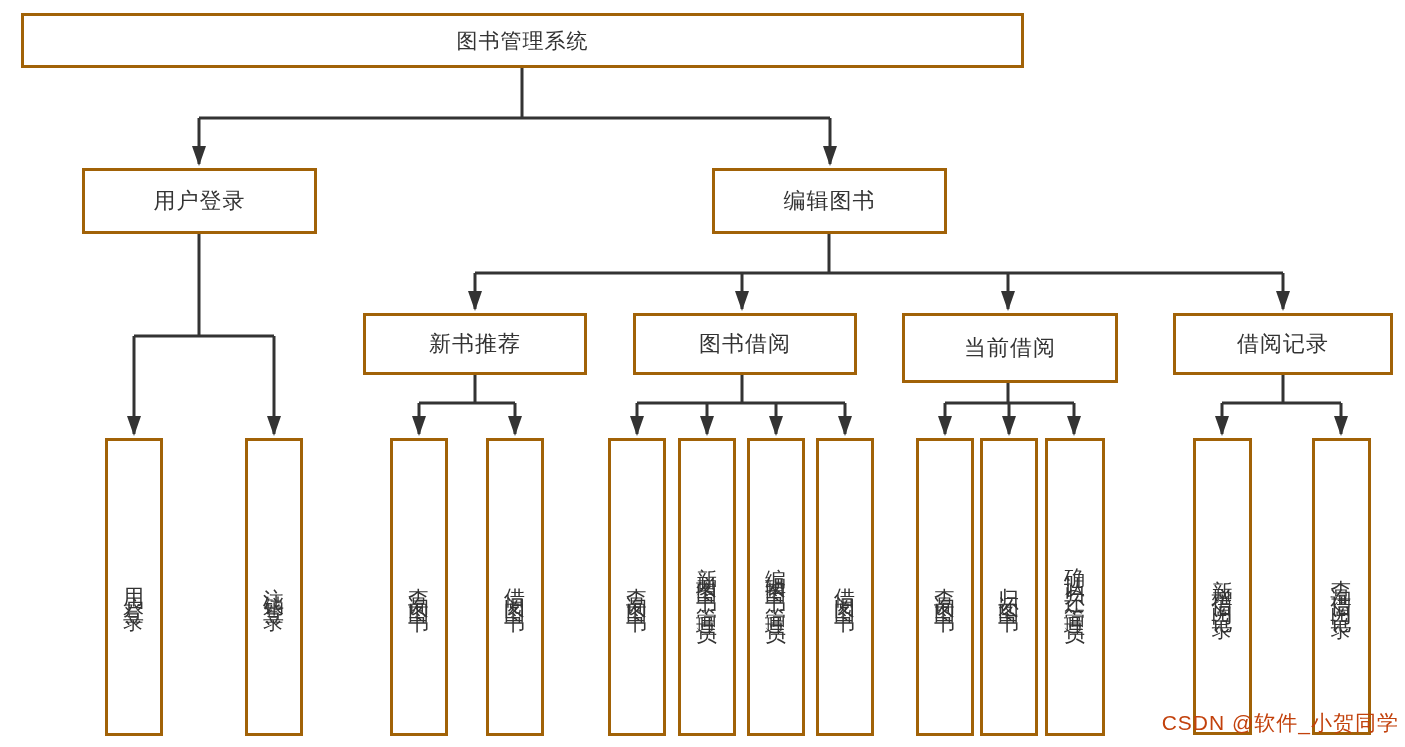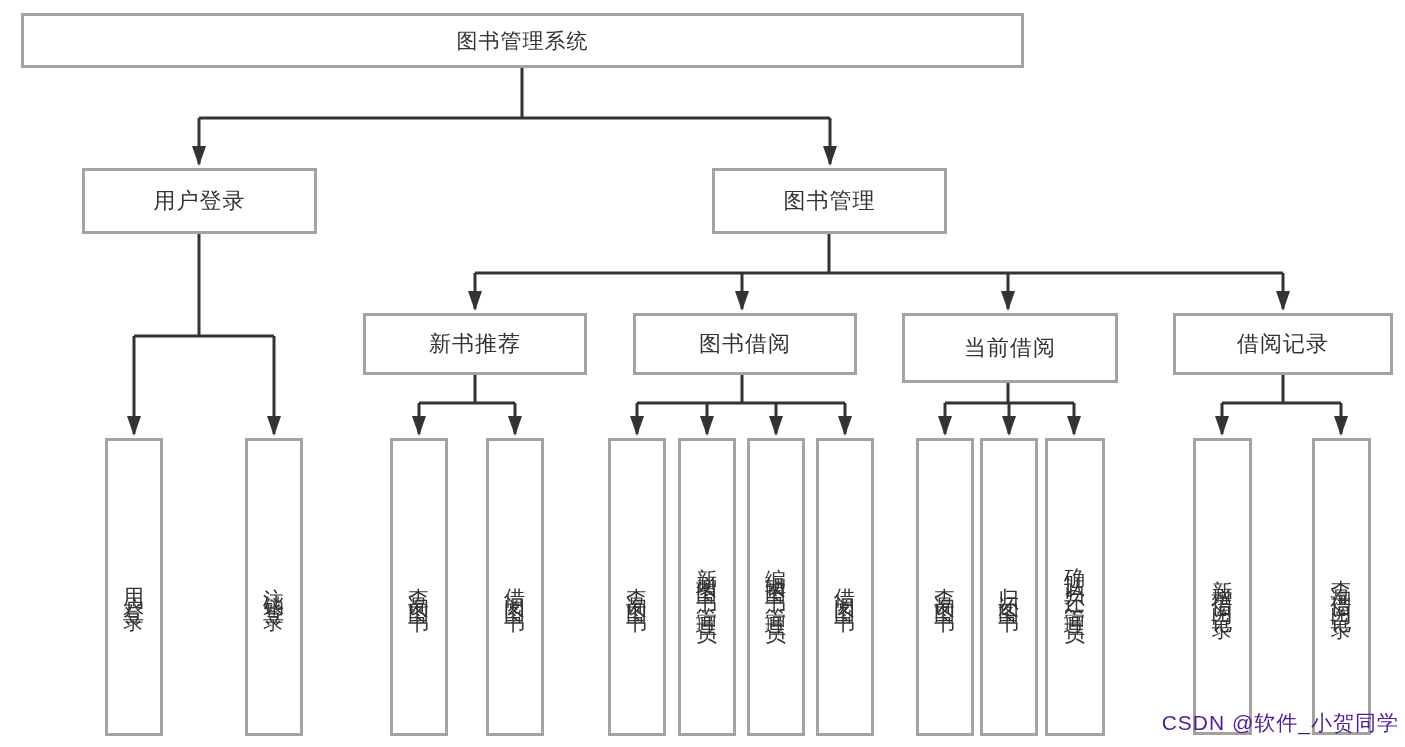--- a/index.html
+++ b/index.html
@@ -12,21 +12,21 @@
     overflow: hidden;
   }
   #connectors {
     position: absolute;
     left: 0; top: 0;
     width: 1405px; height: 747px;
   }
   .box {
     position: absolute;
     box-sizing: border-box;
-    border: 3px solid #a3a3a3;
+    border: 3px solid #a16207;
     background: #ffffff;
     display: flex;
     align-items: center;
     justify-content: center;
     color: #333333;
     z-index: 2;
   }
   .box.h { font-size: 22px; letter-spacing: 1px; }
   .box.root { font-size: 21px; }
   .box.v {
@@ -37,21 +37,21 @@
     text-orientation: mixed;
     letter-spacing: 8px;
     line-height: 1;
     white-space: nowrap;
   }
   .watermark {
     position: absolute;
     right: 6px;
     bottom: 10px;
     font-size: 21px;
-    color: #4c1d95;
+    color: #c2410c;
     letter-spacing: 1px;
     z-index: 3;
     white-space: nowrap;
   }
 </style>
 </head>
 <body>
 
 <div id="canvas">
 
@@ -97,21 +97,21 @@
   </svg>
 
   <div class="box h root" style="left:21px; top:13px; width:1003px; height:55px;">
     <span>图书管理系统</span>
   </div>
 
   <div class="box h" style="left:82px; top:168px; width:235px; height:66px;">
     <span>用户登录</span>
   </div>
   <div class="box h" style="left:712px; top:168px; width:235px; height:66px;">
-    <span>图书管理</span>
+    <span>编辑图书</span>
   </div>
 
   <div class="box h" style="left:363px; top:313px; width:224px; height:62px;">
     <span>新书推荐</span>
   </div>
   <div class="box h" style="left:633px; top:313px; width:224px; height:62px;">
     <span>图书借阅</span>
   </div>
   <div class="box h" style="left:902px; top:313px; width:216px; height:70px;">
     <span>当前借阅</span>

